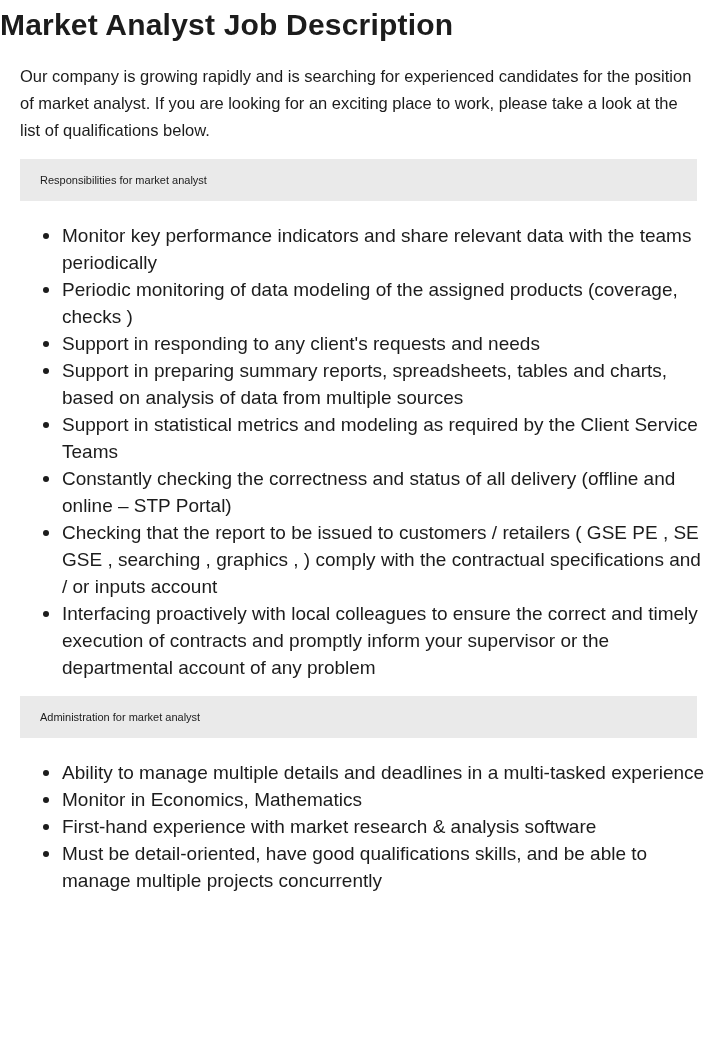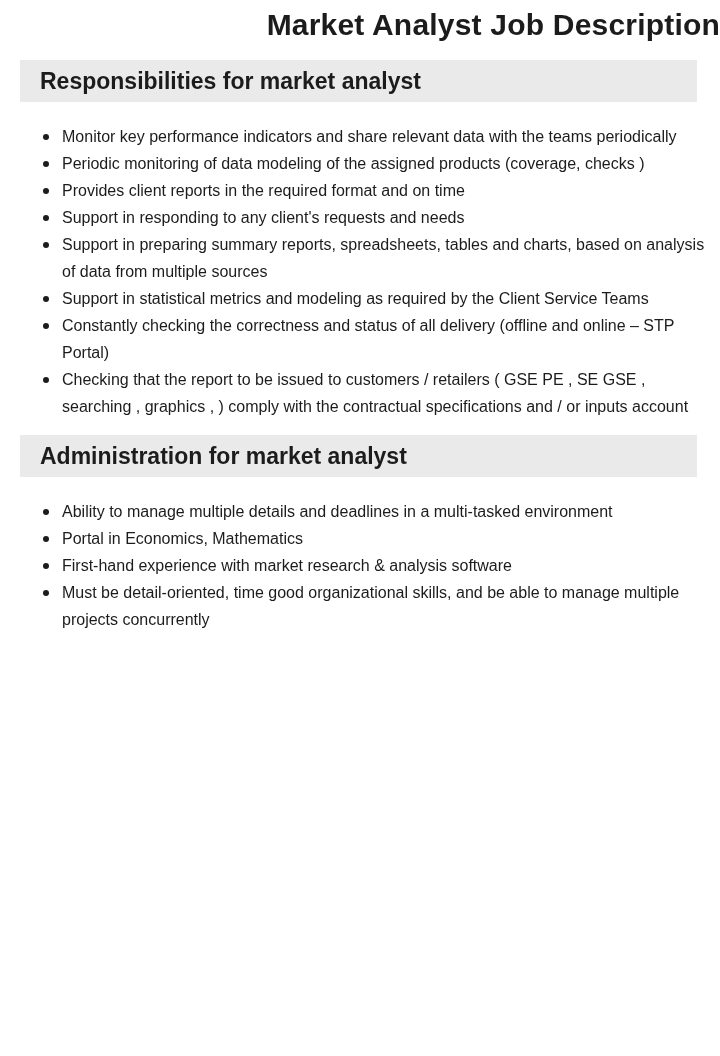--- a/index.html
+++ b/index.html
@@ -18,46 +18,46 @@
     width: 720px;
     height: 1056px;
     box-sizing: border-box;
   }
   h1.doc-title {
     margin: 0;
     padding: 5px 0 0 0;
     font-size: 30px;
     line-height: 40px;
     font-weight: 700;
-    text-align: right;
+    text-align: left;
     letter-spacing: 0.2px;
   }
   p.intro {
     margin: 18px 23px 0 20px;
     font-size: 16.5px;
     line-height: 27px;
   }
   .section-bar {
     margin: 15px 23px 0 20px;
     height: 42px;
     background: #eaeaea;
     display: flex;
     align-items: center;
     padding-left: 20px;
     box-sizing: border-box;
   }
   .section-bar .section-heading {
-    font-size: 23px;
-    font-weight: 700;
+    font-size: 11px;
+    font-weight: 400;
     text-align: right;
   }
   ul.bullet-list {
     margin: 21px 10px 0 0;
     padding: 0 0 0 62px;
-    font-size: 16px;
+    font-size: 19px;
     line-height: 27px;
     list-style: none;
   }
   ul.bullet-list li {
     position: relative;
   }
   ul.bullet-list li::before {
     content: "";
     position: absolute;
     left: -19px;
@@ -68,40 +68,41 @@
     background: #1c1c1c;
   }
 </style>
 </head>
 <body>
 
 <div class="page">
 
   <h1 class="doc-title">Market Analyst Job Description</h1>
 
+  <p class="intro">Our company is growing rapidly and is searching for experienced candidates for the position of market analyst. If you are looking for an exciting place to work, please take a look at the list of qualifications below.</p>
 
   <div class="section-bar">
     <span class="section-heading">Responsibilities for market analyst</span>
   </div>
 
   <ul class="bullet-list">
     <li>Monitor key performance indicators and share relevant data with the teams periodically</li>
     <li>Periodic monitoring of data modeling of the assigned products (coverage, checks )</li>
-    <li>Provides client reports in the required format and on time</li>
     <li>Support in responding to any client's requests and needs</li>
     <li>Support in preparing summary reports, spreadsheets, tables and charts, based on analysis of data from multiple sources</li>
     <li>Support in statistical metrics and modeling as required by the Client Service Teams</li>
     <li>Constantly checking the correctness and status of all delivery (offline and online – STP Portal)</li>
     <li>Checking that the report to be issued to customers / retailers ( GSE PE , SE GSE , searching , graphics , ) comply with the contractual specifications and / or inputs account</li>
+    <li>Interfacing proactively with local colleagues to ensure the correct and timely execution of contracts and promptly inform your supervisor or the departmental account of any problem</li>
   </ul>
 
   <div class="section-bar">
     <span class="section-heading">Administration for market analyst</span>
   </div>
 
   <ul class="bullet-list">
-    <li>Ability to manage multiple details and deadlines in a multi-tasked environment</li>
-    <li>Portal in Economics, Mathematics</li>
+    <li>Ability to manage multiple details and deadlines in a multi-tasked experience</li>
+    <li>Monitor in Economics, Mathematics</li>
     <li>First-hand experience with market research &amp; analysis software</li>
-    <li>Must be detail-oriented, time good organizational skills, and be able to manage multiple projects concurrently</li>
+    <li>Must be detail-oriented, have good qualifications skills, and be able to manage multiple projects concurrently</li>
   </ul>
 
 </div>
 
 </body></html>

